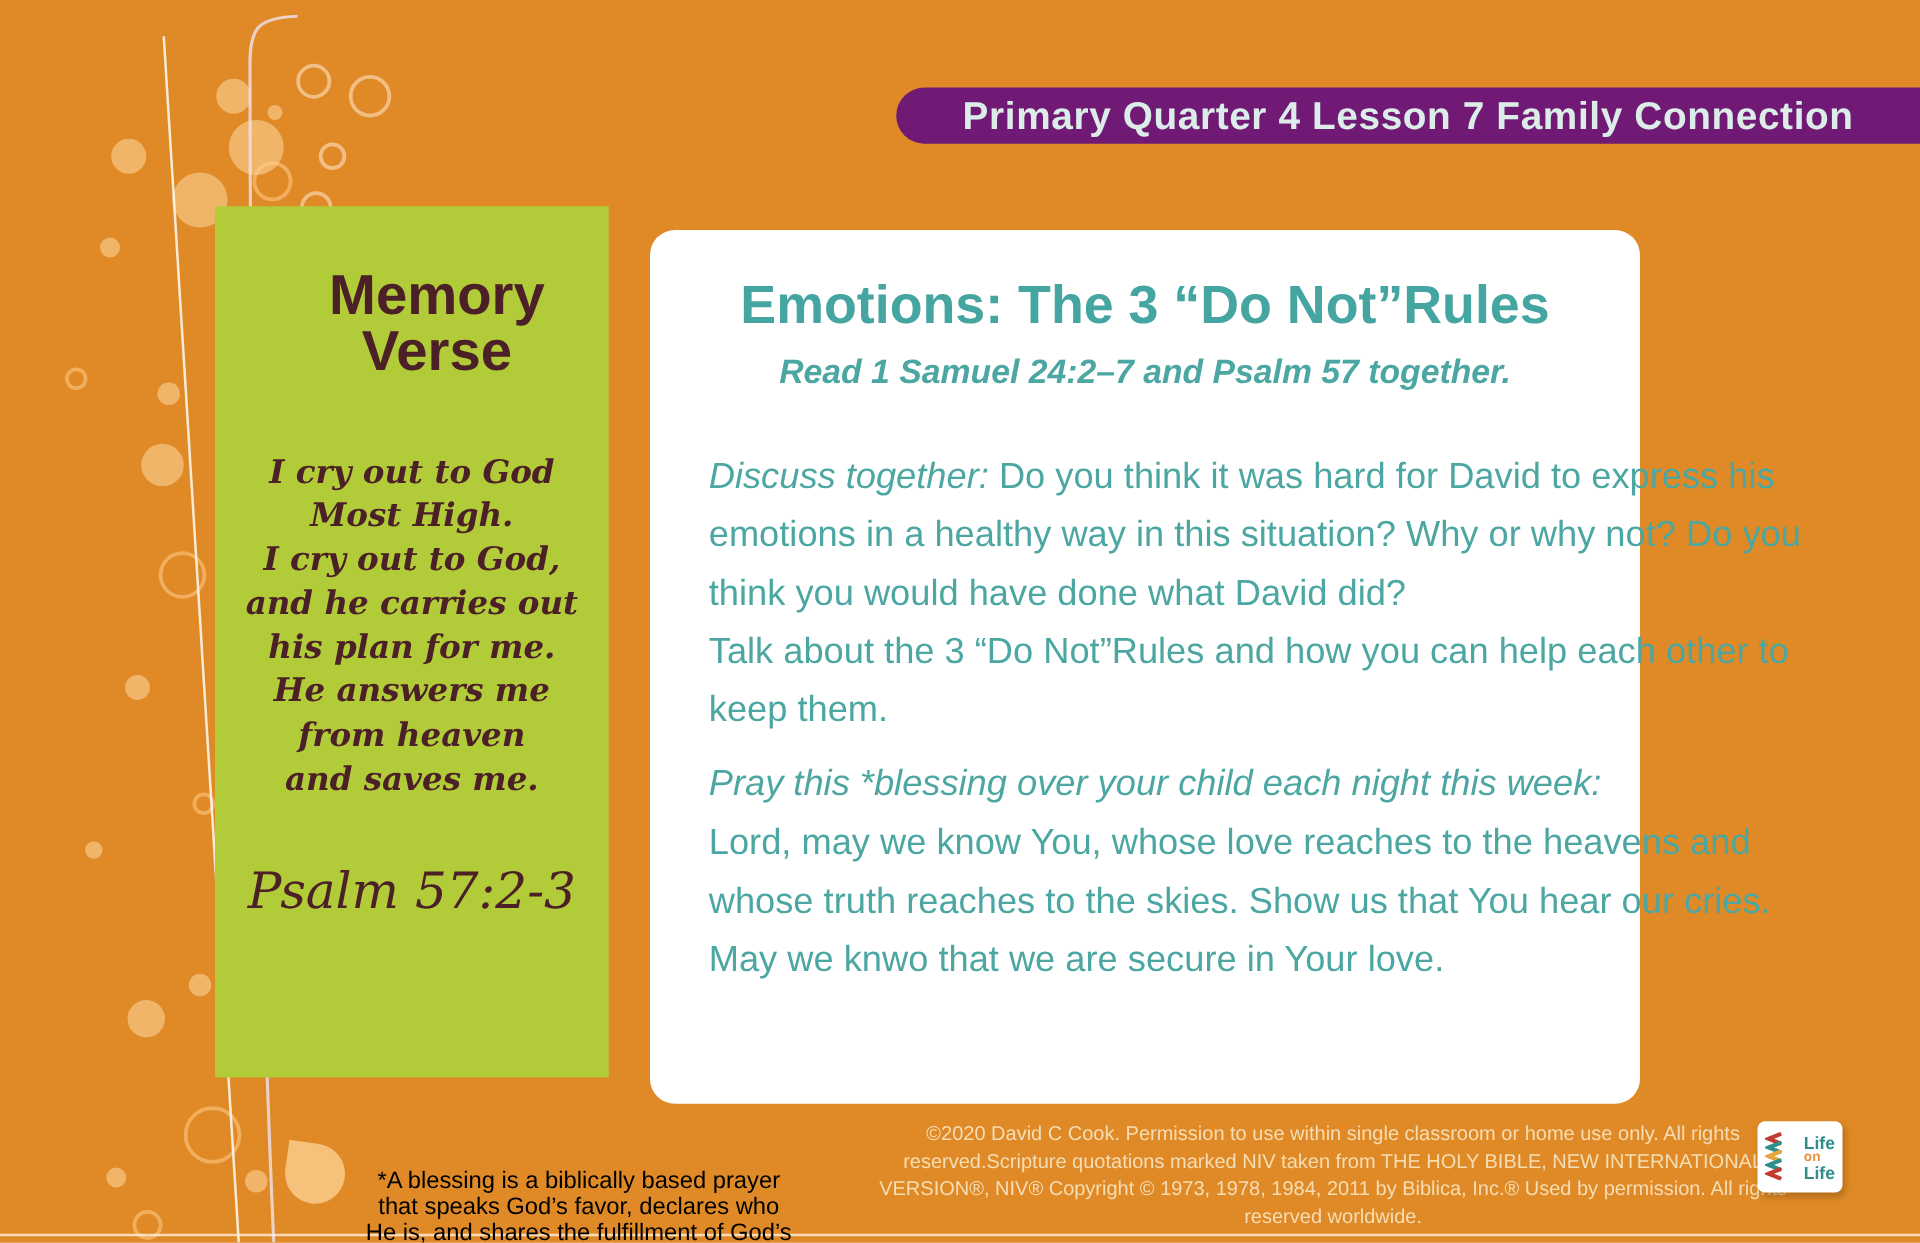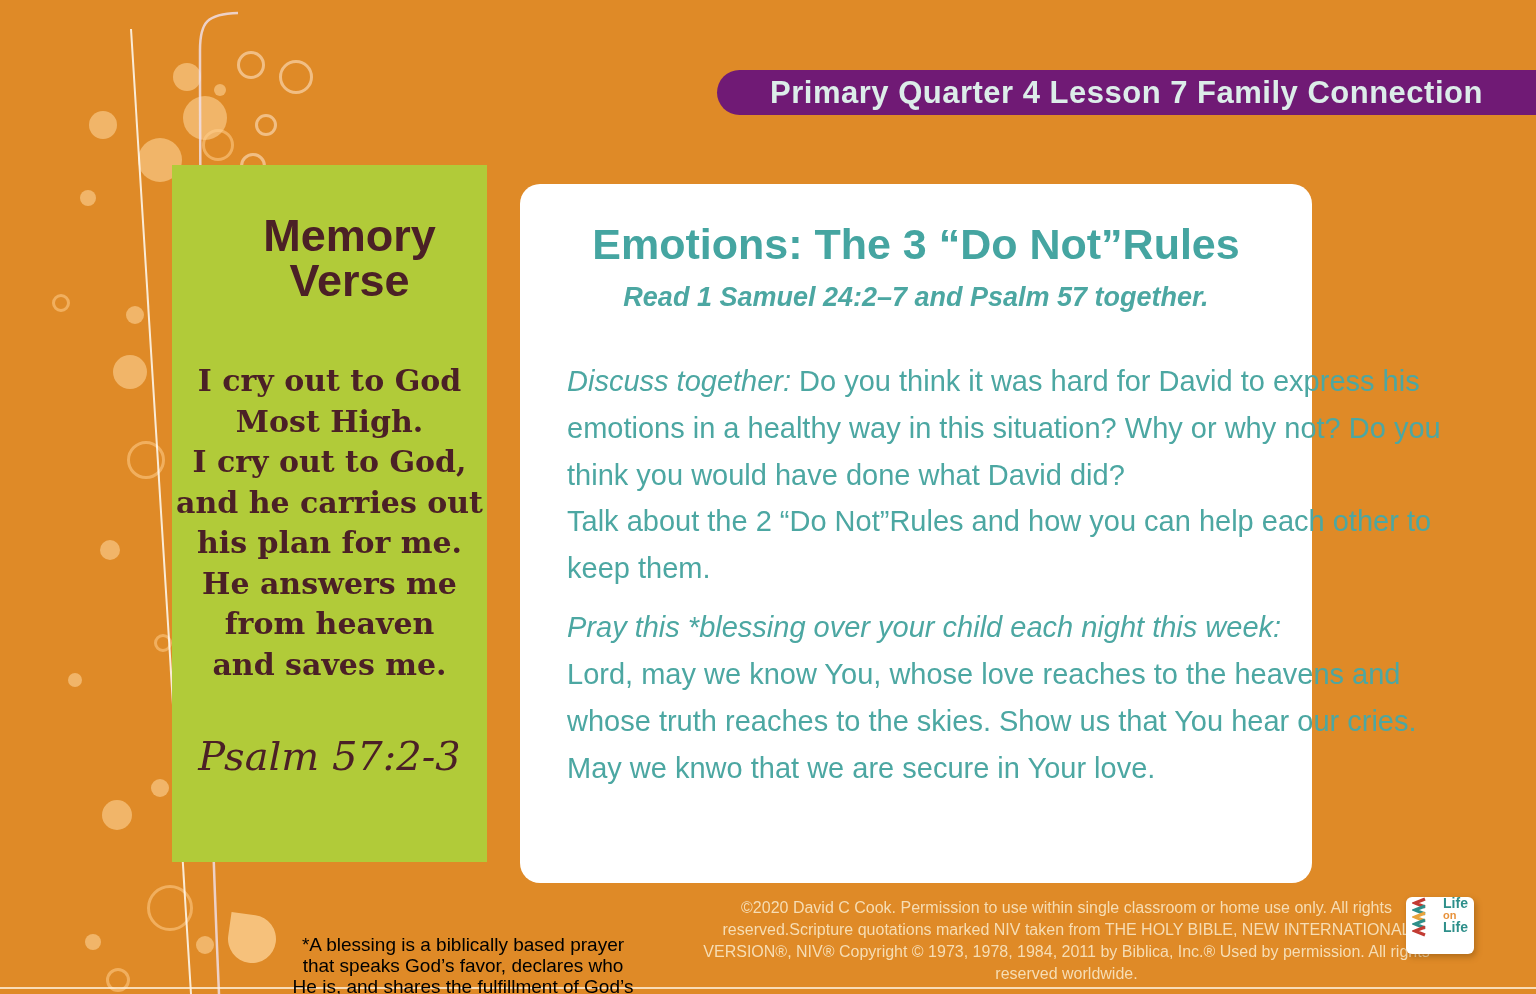--- a/index.html
+++ b/index.html
@@ -19,21 +19,21 @@
   
   .banner{position:absolute;left:717px;top:70px;width:819px;height:45px;background:#701a75;
     border-radius:23px 0 0 23px;display:flex;align-items:center;justify-content:center;}
   .banner-text{color:#DCEDE9;font-size:31px;font-weight:700;letter-spacing:0.5px;white-space:nowrap;}
 
   
   .mv-box{position:absolute;left:172px;top:165px;width:315px;height:697px;background:#B1CB39;
     text-align:center;color:#4B2026;}
   .mv-heading{margin-top:48px;font-size:45px;font-weight:700;line-height:1.0;white-space:pre-line;
     font-family:"Liberation Sans",sans-serif;margin-left:40px;}
-  .mv-verse{margin-top:58px;font-size:30px;font-weight:700;line-height:1.35;
+  .mv-verse{margin-top:58px;font-size:26px;font-weight:700;font-style:italic;line-height:1.35;
     white-space:pre-line;font-family:"DejaVu Serif","Liberation Serif",serif;}
   .mv-ref{margin-top:48px;font-size:40px;font-weight:400;font-style:italic;
     font-family:"DejaVu Serif","Liberation Serif",serif;}
 
   
   .card{position:absolute;left:520px;top:163px;width:792px;height:699px;background:#ffffff;
     border-radius:20px;color:#4CA7A2;margin-top:21px;}
   .card-title{position:absolute;top:36px;left:0;width:100%;text-align:center;
     font-size:43px;font-weight:700;color:#45A5A1;}
   .card-subtitle{position:absolute;top:98px;left:0;width:100%;text-align:center;
@@ -46,21 +46,21 @@
 
   
   .footnote{position:absolute;left:290px;top:934px;width:346px;text-align:center;
     color:#000000;font-size:19px;line-height:21px;}
   .copyright{position:absolute;left:663px;top:897px;width:735px;text-align:center;
     color:#F6DDB4;font-size:16px;line-height:22px;margin-left:36px;}
 
   
   .logo{position:absolute;left:1406px;top:897px;width:68px;height:57px;background:#ffffff;
     border-radius:6px;box-shadow:2px 3px 6px rgba(120,70,10,0.45);
-    display:flex;align-items:flex-start;justify-content:center;gap:16px;}
+    display:flex;align-items:center;justify-content:center;gap:16px;}
   .logo-text{font-weight:700;font-size:14px;line-height:12px;color:#2E8F8A;text-align:left;}
   .logo-on{color:#E8923B;font-size:11px;font-weight:700;display:block;}
   .logo-word{display:block;}
 </style>
 </head>
 <body>
 
 <div class="page">
 
   <div class="deco" id="deco">
@@ -113,21 +113,21 @@
 and saves me.</div>
     <div class="mv-ref">Psalm 57:2-3</div>
   </div>
 
   <div class="card">
     <div class="card-title">Emotions: The 3 “Do Not”Rules</div>
     <div class="card-subtitle">Read 1 Samuel 24:2–7 and Psalm 57 together.</div>
 
     <div class="para p1"><span class="lead-italic">Discuss together:</span><span> Do you think it was hard for David to express his emotions in a healthy way in this situation? Why or why not? Do you think you would have done what David did?</span></div>
 
-    <div class="para p2">Talk about the 2 “Do Not”Rules and how you can help each other to keep them.</div>
+    <div class="para p2">Talk about the 3 “Do Not”Rules and how you can help each other to keep them.</div>
 
     <div class="para p3">
       <span class="lead-italic">Pray this *blessing over your child each night this week:</span><br>
       <span>Lord, may we know You, whose love reaches to the heavens and whose truth reaches to the skies. Show us that You hear our cries. May we knwo that we are secure in Your love.</span>
     </div>
   </div>
 
   <div class="footnote">*A blessing is a biblically based prayer that speaks God’s favor, declares who He is, and shares the fulfillment of God’s purpose in your children’s lives.</div>
   <div class="copyright">©2020 David C Cook. Permission to use within single classroom or home use only. All rights reserved.Scripture quotations marked NIV taken from THE HOLY BIBLE, NEW INTERNATIONAL VERSION®, NIV® Copyright © 1973, 1978, 1984, 2011 by Biblica, Inc.® Used by permission. All rights reserved worldwide.</div>
 

